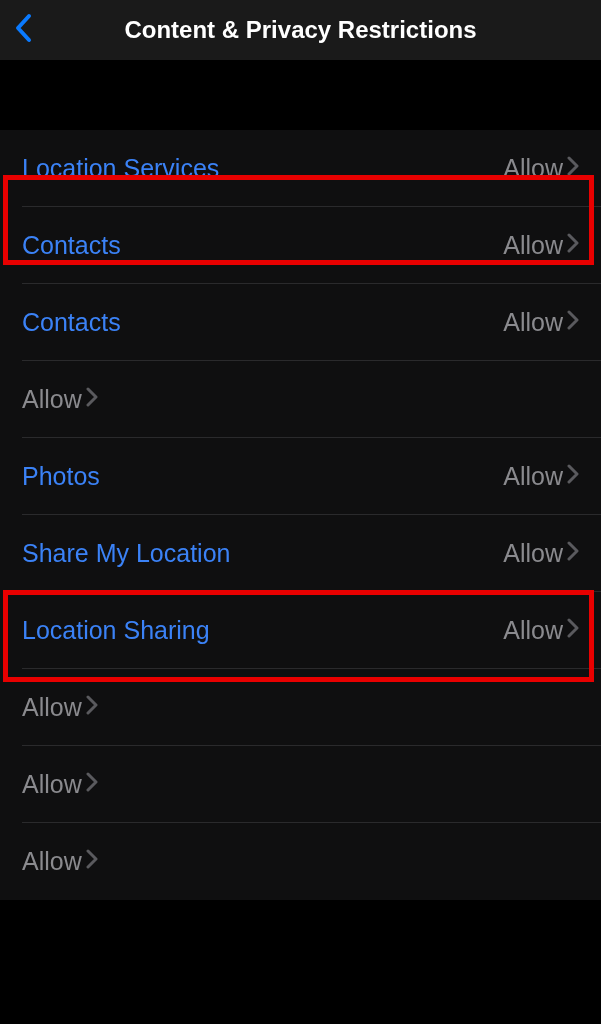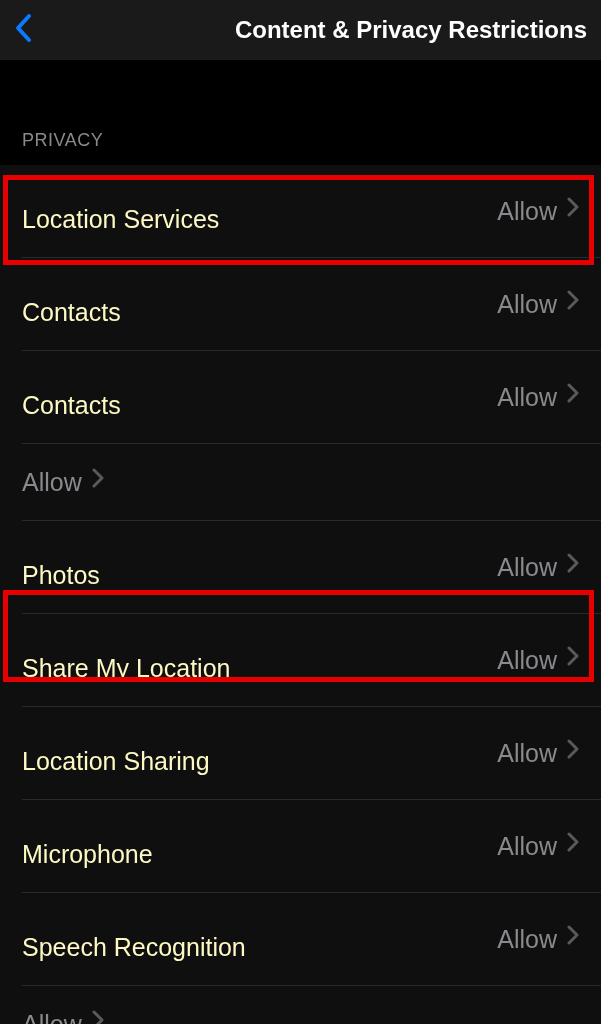--- a/index.html
+++ b/index.html
@@ -27,21 +27,21 @@
       font-size: 38px;
       font-weight: 300;
       cursor: pointer;
       position: absolute;
       left: 14px;
     }
     .header-title {
       color: #fff;
       font-size: 24px;
       font-weight: 700;
-      text-align: right;
+      text-align: center;
       width: 100%;
     }
     .content {
       background: #000;
       padding-top: 70px;
     }
     .section-header {
       color: #8a8a8e;
       font-size: 18px;
       font-weight: 400;
@@ -62,28 +62,28 @@
     .settings-row:not(:last-child)::after {
       content: "";
       position: absolute;
       left: 22px;
       right: 0;
       bottom: 0;
       height: 1px;
       background: #2a2a2c;
     }
     .row-label {
-      color: #fef9c3;
+      color: #3b82f6;
       font-size: 25px;
       font-weight: 400;
-      margin-top: 16px;
     }
     .row-right {
       display: flex;
-      gap: 10px;
+      align-items: center;
+      gap: 4px;
     }
     .row-value {
       color: #8a8a8e;
       font-size: 25px;
       font-weight: 400;
     }
     .chevron-right {
       color: #5a5a5e;
       font-size: 22px;
       font-weight: 600;
@@ -113,21 +113,20 @@
 <div class="header">
   <div class="back-chevron">
     <svg width="18" height="30" viewBox="0 0 18 30" fill="none">
       <path d="M15 3 L4 15 L15 27" stroke="#0a7aff" stroke-width="4" stroke-linecap="round" stroke-linejoin="round"></path>
     </svg>
   </div>
   <div class="header-title">Content &amp; Privacy Restrictions</div>
 </div>
 
 <div class="content">
-  <div class="section-header">PRIVACY</div>
   <div class="settings-list" id="settings-list">
   <div class="settings-row">
         <div class="row-label">Location Services</div>
         <div class="row-right">
           <div class="row-value">Allow</div>
           <div class="chevron-right"><svg width="12" height="20" viewBox="0 0 12 20" fill="none">
               <path d="M2 2 L10 10 L2 18" stroke="#5a5a5e" stroke-width="3" stroke-linecap="round" stroke-linejoin="round"></path>
             </svg></div>
         </div>
       </div>
@@ -178,30 +177,28 @@
       <div class="settings-row">
         <div class="row-label">Location Sharing</div>
         <div class="row-right">
           <div class="row-value">Allow</div>
           <div class="chevron-right"><svg width="12" height="20" viewBox="0 0 12 20" fill="none">
               <path d="M2 2 L10 10 L2 18" stroke="#5a5a5e" stroke-width="3" stroke-linecap="round" stroke-linejoin="round"></path>
             </svg></div>
         </div>
       </div>
       <div class="settings-row">
-        <div class="row-label">Microphone</div>
-        <div class="row-right">
-          <div class="row-value">Allow</div>
-          <div class="chevron-right"><svg width="12" height="20" viewBox="0 0 12 20" fill="none">
-              <path d="M2 2 L10 10 L2 18" stroke="#5a5a5e" stroke-width="3" stroke-linecap="round" stroke-linejoin="round"></path>
-            </svg></div>
-        </div>
-      </div>
-      <div class="settings-row">
-        <div class="row-label">Speech Recognition</div>
+        <div class="row-right">
+          <div class="row-value">Allow</div>
+          <div class="chevron-right"><svg width="12" height="20" viewBox="0 0 12 20" fill="none">
+              <path d="M2 2 L10 10 L2 18" stroke="#5a5a5e" stroke-width="3" stroke-linecap="round" stroke-linejoin="round"></path>
+            </svg></div>
+        </div>
+      </div>
+      <div class="settings-row">
         <div class="row-right">
           <div class="row-value">Allow</div>
           <div class="chevron-right"><svg width="12" height="20" viewBox="0 0 12 20" fill="none">
               <path d="M2 2 L10 10 L2 18" stroke="#5a5a5e" stroke-width="3" stroke-linecap="round" stroke-linejoin="round"></path>
             </svg></div>
         </div>
       </div>
       <div class="settings-row">
         <div class="row-right">
           <div class="row-value">Allow</div>

